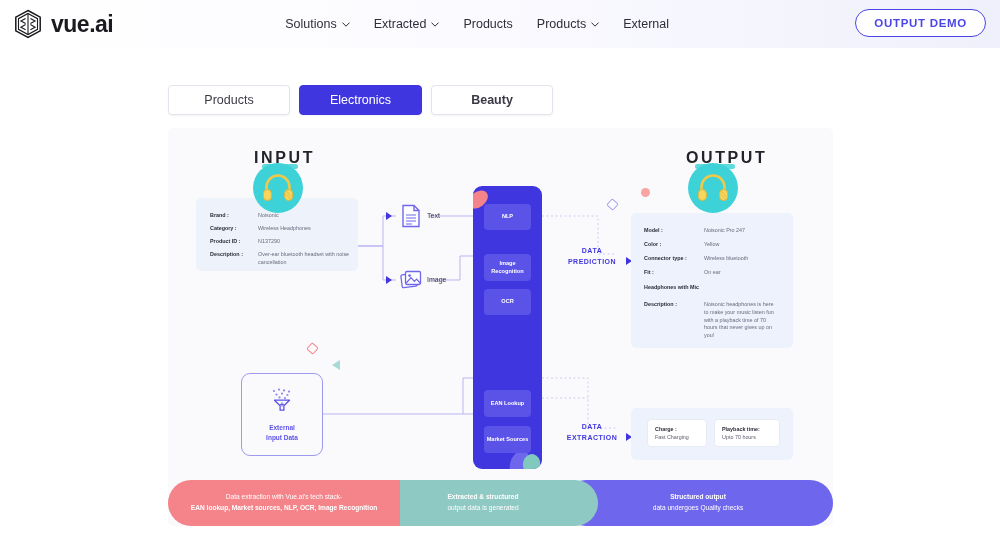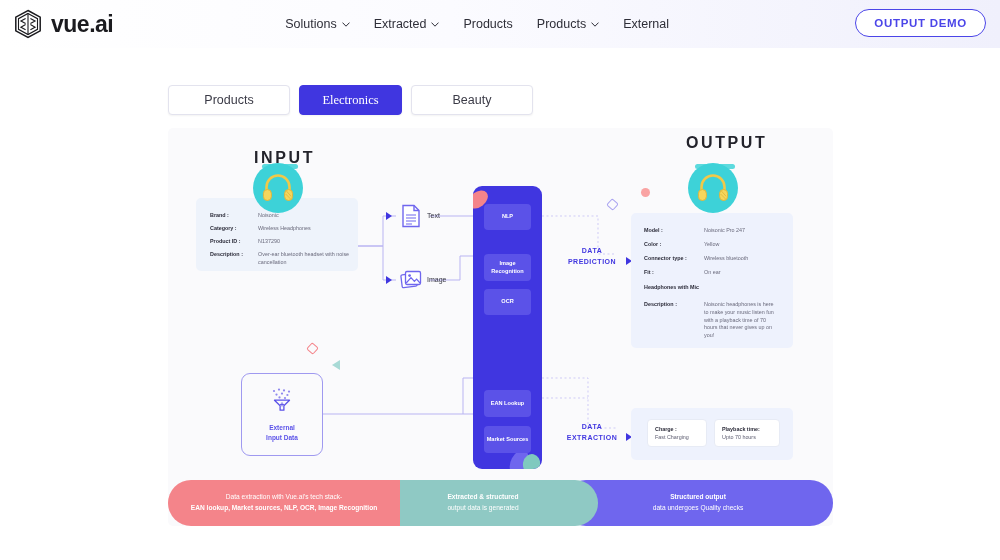--- a/index.html
+++ b/index.html
@@ -36,22 +36,22 @@
 
   
   .tabs { position: absolute; left: 168px; top: 85px; display: flex; gap: 9px; }
   .tab {
     height: 30px; padding: 0 20px; border-radius: 4px; background: #fff;
     border: 1px solid #e3e3ee; display: flex; align-items: center; justify-content: center;
     font-size: 12.5px; color: #3a3a46; cursor: pointer; white-space: nowrap;
     box-shadow: 0 1px 2px rgba(0,0,0,.05);
   }
   .tab.active { background: #4036e0; border-color: #4036e0; color: #fff; }
-  .tab.w1 { width: 122px; } .tab.w2 { width: 125px; } .tab.w3 { width: 103px; font-family: Liberation Serif, serif; }
-  .tab.w4 { width: 125px; } .tab.w5 { width: 122px; }
+  .tab.w1 { width: 122px; } .tab.w2 { width: 125px; } .tab.w3 { width: 123px; }
+  .tab.w4 { width: 125px; } .tab.w5 { width: 122px; font-weight: bold; }
 
   
   .panel {
     position: absolute; left: 168px; top: 128px; width: 665px; height: 398px;
     background: #fafafc; border-radius: 5px; overflow: hidden;
   }
   .sec-title {
     position: absolute; font-size: 16px; font-weight: 700;
     letter-spacing: 2.6px; color: #23232b;
   }
@@ -319,21 +319,21 @@
         <div>External</div>
         <div>Input Data</div>
       </div>
     </div>
 
     <div style="position:absolute;left:140px;top:216px;width:9px;height:9px;border:1.4px solid #f4848a;border-radius:2px;transform:rotate(42deg);"></div>
     <div style="position:absolute;left:164px;top:232px;width:0;height:0;border-top:5px solid transparent;border-bottom:5px solid transparent;border-right:8px solid #a8dad6;"></div>
     <div style="position:absolute;left:440px;top:72px;width:9px;height:9px;border:1.4px solid #a9a3f0;border-radius:2px;transform:rotate(42deg);"></div>
     <div style="position:absolute;left:473px;top:60px;width:9px;height:9px;border-radius:50%;background:#f9a3a3;"></div>
 
-    <div class="sec-title" style="left:518px; top:6px;">OUTPUT</div>
+    <div class="sec-title" style="left:518px; top:21px;">OUTPUT</div>
     <div class="sec-underline" style="left:527px; top:36px; width:40px;"></div>
 
     <div class="hp-circle" style="left:520px; top:35px;">
       <svg viewBox="0 0 36 36">
         <path d="M6.5 22 V17 a11.5 11.5 0 0 1 23 0 V22" fill="none" stroke="#f1c948" stroke-width="2.6" stroke-linecap="round"></path>
         <rect x="3.4" y="19.5" width="8" height="11" rx="4" fill="#f6d65c" stroke="#e0b63a" stroke-width="1"></rect>
         <rect x="24.6" y="19.5" width="8" height="11" rx="4" fill="#f6d65c" stroke="#e0b63a" stroke-width="1"></rect>
         <path d="M26.4 21 L31.2 26.4 M25.6 24 L30.6 29" stroke="#e0b63a" stroke-width=".8"></path>
       </svg>
     </div>

